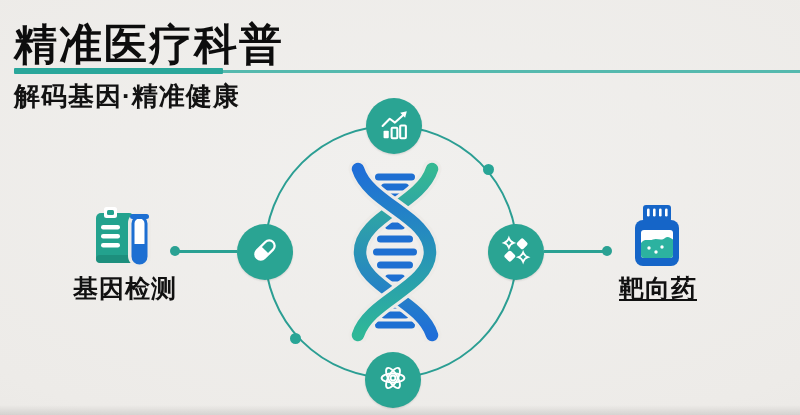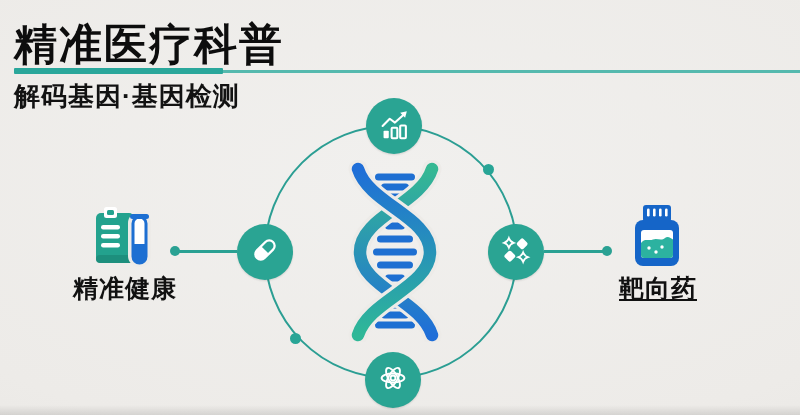--- a/index.html
+++ b/index.html
@@ -73,21 +73,21 @@
   .side-label.r { left:588px;text-decoration:underline; }
 </style>
 </head>
 <body>
 
 <div class="poster">
 
   <div class="title">精准医疗科普</div>
   <div class="divider-thick"></div>
   <div class="divider-thin"></div>
-  <div class="subtitle">解码基因·基因检测</div>
+  <div class="subtitle">解码基因·精准健康</div>
 
   <div class="ring"></div>
   <div class="ring-dot ne"></div>
   <div class="ring-dot sw"></div>
 
   <div class="dna">
     <svg width="100" height="182" viewBox="0 0 100 182">
       <defs>
         <linearGradient id="gBlueTeal" x1="0" y1="0" x2="0" y2="1">
           <stop offset="0" stop-color="#1f6ed8"></stop>
@@ -185,21 +185,21 @@
       <rect x="19" y="10" width="7" height="5" rx="1.5" fill="#23a28e"></rect>
       <rect x="13" y="25" width="19" height="4.5" rx="2.2" fill="#fff"></rect>
       <rect x="13" y="34" width="19" height="4.5" rx="2.2" fill="#fff"></rect>
       <rect x="13" y="43" width="19" height="4.5" rx="2.2" fill="#fff"></rect>
       <rect x="40" y="12" width="23" height="55" rx="11" fill="#edebe8"></rect>
       <rect x="45" y="17" width="13" height="46" rx="6.5" fill="#fff" stroke="#1d6fd2" stroke-width="3"></rect>
       <path d="M45,44 h13 v12.5 a6.5,6.5 0 0 1 -13,0 z" fill="#1d6fd2"></path>
       <rect x="42" y="14" width="19" height="5" rx="2.5" fill="#1d6fd2"></rect>
     </svg>
   </div>
-  <div class="side-label l">精准健康</div>
+  <div class="side-label l">基因检测</div>
 
   <div class="side-icon bottle">
     <svg width="70" height="70" viewBox="0 0 70 70">
       <rect x="21" y="6" width="28" height="17" rx="3" fill="#1565c8"></rect>
       <rect x="25" y="9.5" width="2.6" height="8" rx="1.3" fill="#fff"></rect>
       <rect x="31" y="9.5" width="2.6" height="8" rx="1.3" fill="#fff"></rect>
       <rect x="37" y="9.5" width="2.6" height="8" rx="1.3" fill="#fff"></rect>
       <rect x="43" y="9.5" width="2.6" height="8" rx="1.3" fill="#fff"></rect>
       <rect x="13" y="21" width="44" height="46" rx="8" fill="#1565c8"></rect>
       <rect x="19" y="31" width="32" height="28" rx="3" fill="#fff"></rect>

